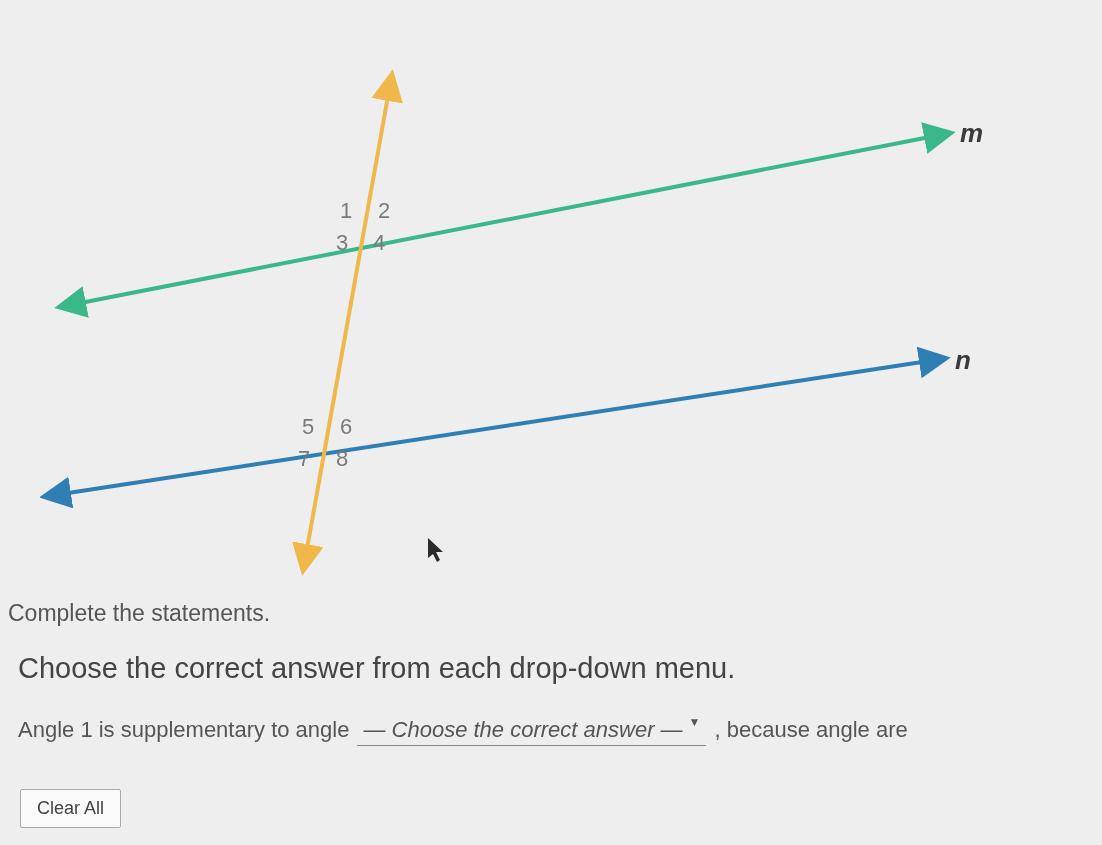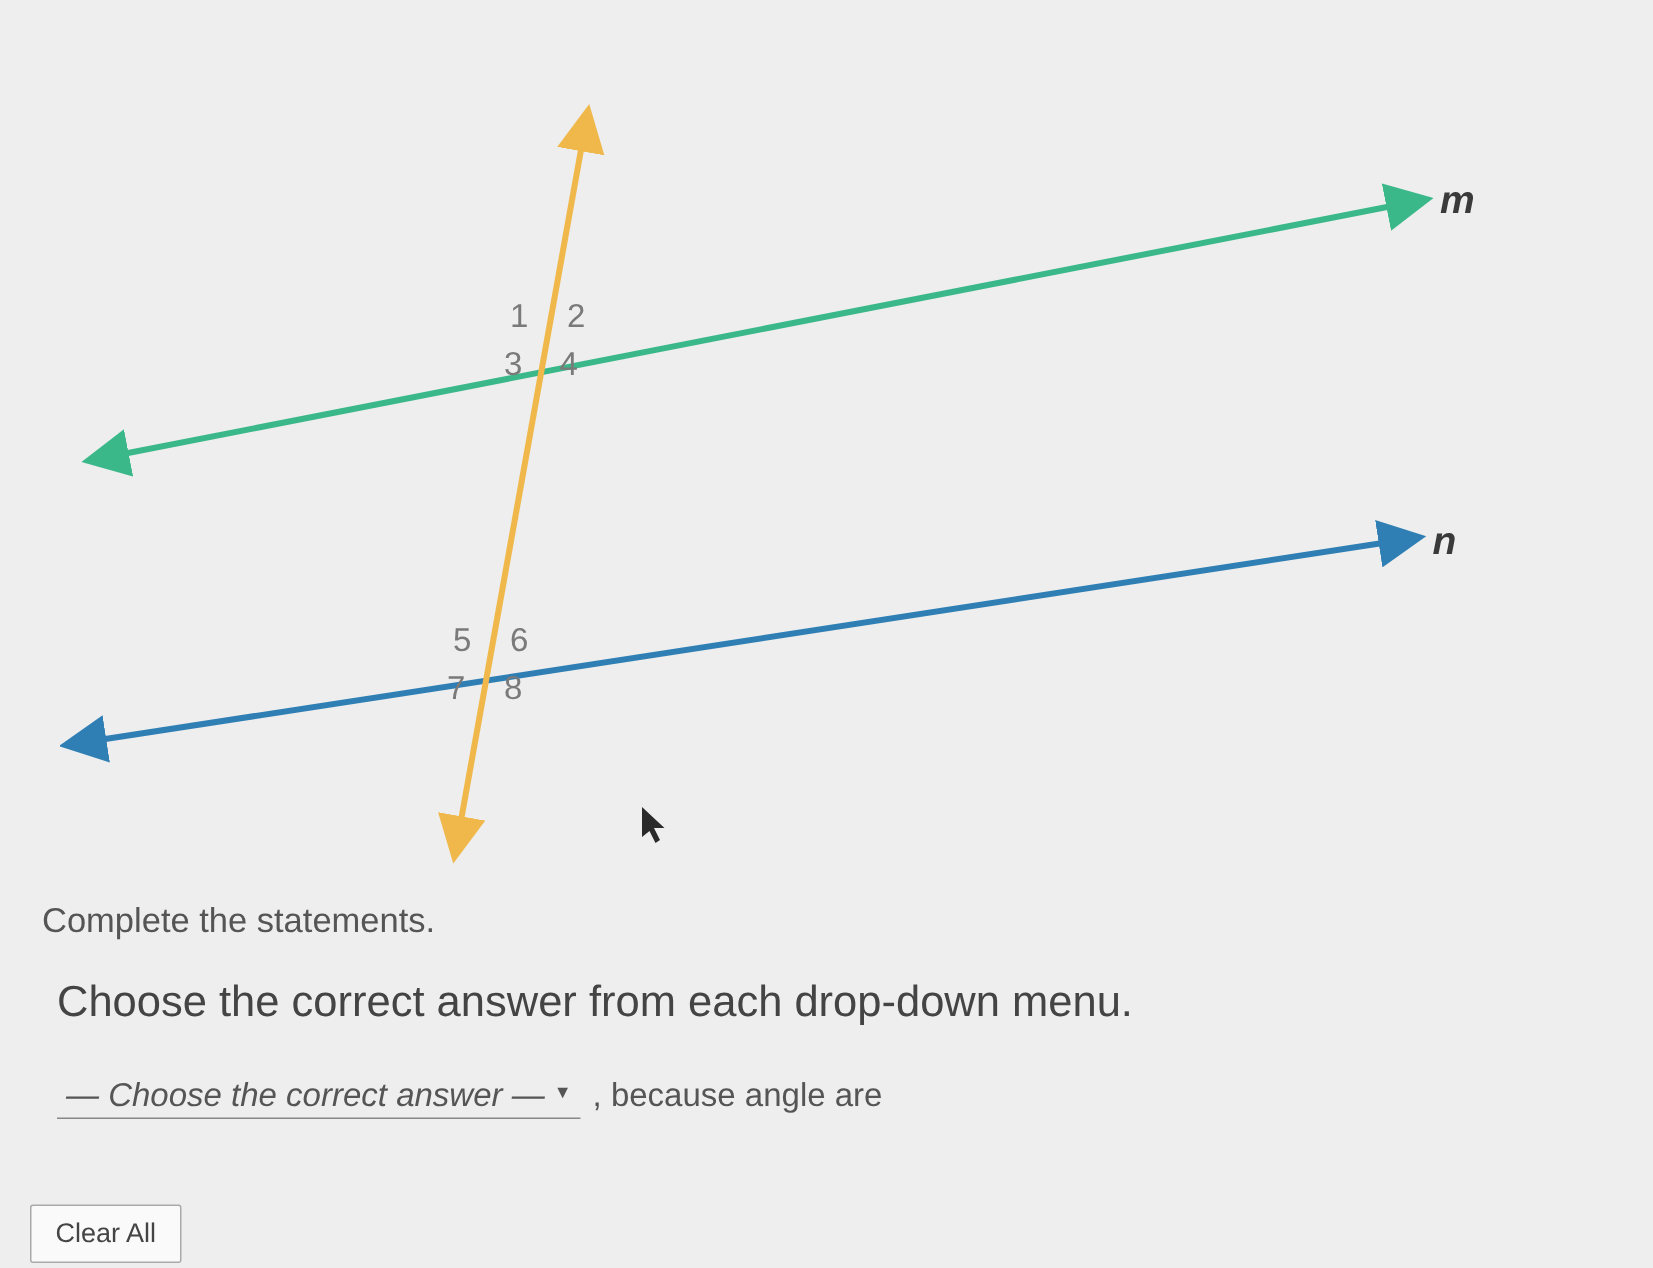--- a/index.html
+++ b/index.html
@@ -34,21 +34,21 @@
       font-weight: 400;
     }
     .line-label {
       position: absolute;
       font-size: 26px;
       font-style: italic;
       font-weight: bold;
       color: #3a3a3a;
     }
     .text-section {
-      margin-left: 28px;
+      margin-left: 8px;
       margin-top: 10px;
       font-size: 22px;
       color: #4a4a4a;
     }
     .statement-heading {
       font-size: 23px;
       color: #555;
       margin-bottom: 25px;
     }
     .instruction {
@@ -61,36 +61,36 @@
       font-size: 22px;
       color: #555;
       margin-left: 10px;
       display: flex;
       align-items: baseline;
       flex-wrap: wrap;
       gap: 8px;
     }
     .dropdown {
       display: inline-flex;
-      align-items: center;
+      align-items: flex-start;
       font-style: italic;
       color: #555;
       border-bottom: 1px solid #888;
       padding: 2px 6px;
       cursor: pointer;
       gap: 6px;
     }
     .dropdown-caret {
       font-size: 12px;
       position: relative;
       top: -2px;
     }
     .clear-all-btn {
       position: absolute;
-      bottom: 3px;
+      bottom: 17px;
       left: 20px;
       border: 1px solid #aaa;
       background: #fafafa;
       padding: 8px 16px;
       font-size: 18px;
       color: #444;
       cursor: pointer;
       border-radius: 2px;
     }
     .cursor {
@@ -141,20 +141,21 @@
   
   <svg class="cursor" style="left:388px; top:508px;" width="20" height="26">
     <path d="M0,0 L0,20 L5,16 L9,24 L12,22 L8,14 L15,14 Z" fill="#2a2a2a"></path>
   </svg>
 </div>
 
 <div class="text-section">
   <div class="statement-heading">Complete the statements.</div>
   <div class="instruction">Choose the correct answer from each drop-down menu.</div>
   <div class="question-line">
+    <span>Angle 1 is supplementary to angle</span>
     <span class="dropdown">
       <span>— Choose the correct answer —</span>
       <span class="dropdown-caret">▼</span>
     </span>
     <span>, because angle are</span>
   </div>
 </div>
 
 <button class="clear-all-btn">Clear All</button>
 

